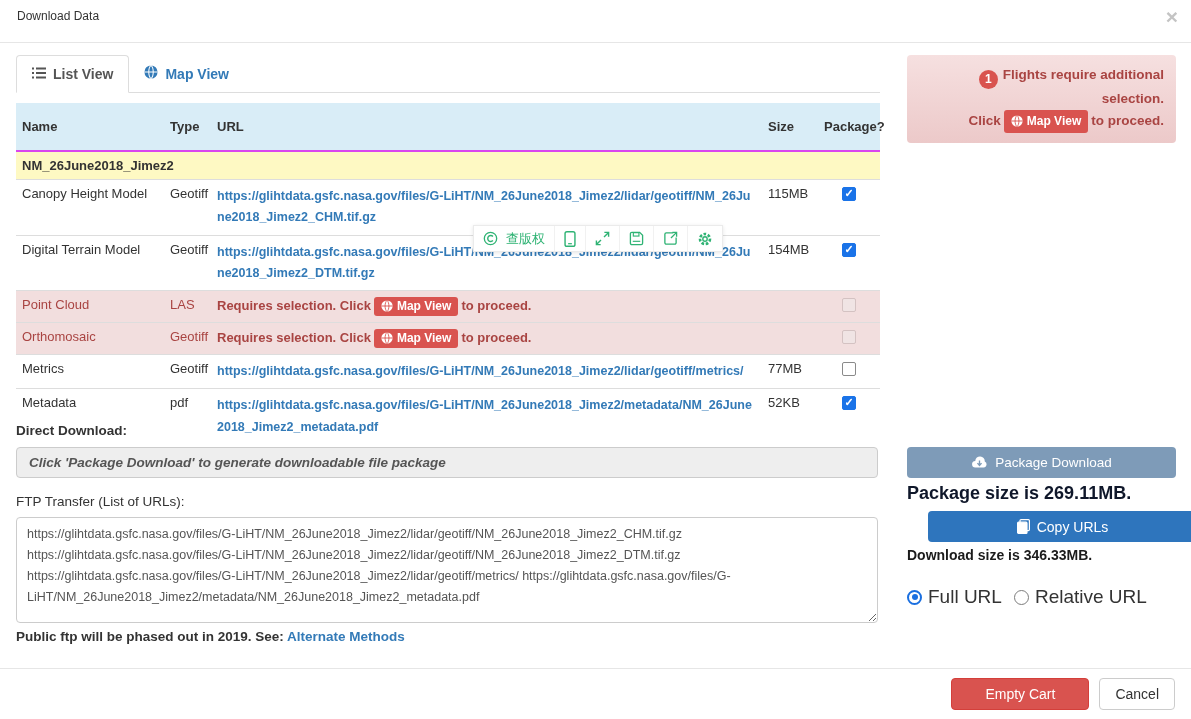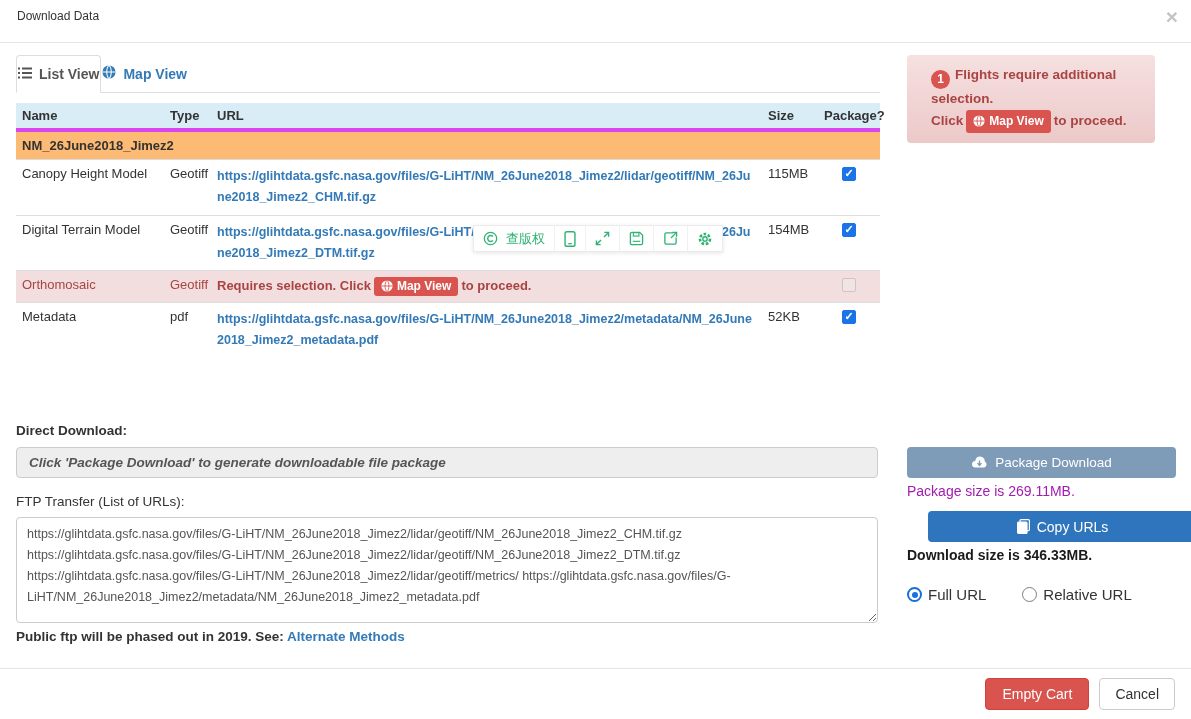--- a/index.html
+++ b/index.html
@@ -8,30 +8,30 @@
     font-family: "Liberation Sans", sans-serif;
     background: #fff; color: #333; position: relative; overflow: hidden;
     font-size: 14px;
   }
   
   .modal-header { position:absolute; top:0; left:0; right:0; height:43px; border-bottom:1px solid #e6e6e6; background:#fff; }
   .modal-title { position:absolute; left:17px; top:9px; font-size:12px; color:#333; }
   .close-x { position:absolute; right:13px; top:6px; font-size:21px; font-weight:700; color:#c4c4c4; cursor:pointer; line-height:1; }
   
   .tabs { position:absolute; left:16px; top:55px; width:864px; border-bottom:1px solid #ddd; display:flex; align-items:flex-end; }
-  .tab { display:inline-flex; align-items:center; gap:7px; padding:10px 1px; font-weight:700; font-size:14px; cursor:pointer; }
+  .tab { display:inline-flex; align-items:center; gap:7px; padding:10px 15px; font-weight:700; font-size:14px; cursor:pointer; }
   .tab.active { border:1px solid #ddd; border-bottom:1px solid #fff; margin-bottom:-1px; border-radius:4px 4px 0 0; background:#fff; color:#555; }
   .tab.inactive { color:#337ab7; }
   
   table.data { position:absolute; left:16px; top:103px; width:864px; border-collapse:collapse; table-layout:fixed; font-size:13px; }
   col.c-name{width:148px} col.c-type{width:47px} col.c-url{width:551px} col.c-size{width:56px} col.c-pkg{width:62px}
-  th { background:#d9edf7; text-align:left; font-weight:700; padding:5px 6px; color:#333; }
+  th { background:#d9edf7; text-align:left; font-weight:700; padding:16px 6px; color:#333; }
   td { padding:6px 6px; vertical-align:top; }
   tr.body-row td { border-top:1px solid #ddd; }
-  tr.group-row td { background:#fdba74; font-weight:700; border-top:4px solid #d946ef; }
+  tr.group-row td { background:#fef9c3; font-weight:700; border-top:2px solid #d946ef; }
   td.pkg-cell { text-align:center; padding-top:7px; }
   a.url { color:#337ab7; font-weight:700; font-size:12.5px; text-decoration:none; word-break:break-all; line-height:1.7; display:block; }
   tr.state-danger td { background:#f2dede; color:#a94442; }
   .req-text { color:#a94442; font-weight:700; font-size:13px; }
   .btn-mapview { display:inline-flex; align-items:center; gap:4px; background:#d9534f; color:#fff; font-weight:700; font-size:12px; padding:2px 7px 3px; border-radius:3px; cursor:pointer; vertical-align:middle; margin:0 3px; }
   
   .cb { display:inline-block; width:14px; height:14px; border:1px solid #8a8a8a; border-radius:2px; background:#fff; position:relative; cursor:pointer; }
   .cb-checked { background:#1a73e8; border-color:#1a73e8; }
   .cb-checked::after { content:"✓"; position:absolute; left:1.5px; top:-1px; color:#fff; font-size:11px; font-weight:700; }
   .cb-disabled { background:#f0e4e4; border-color:#d4c2c2; cursor:default; }
@@ -41,34 +41,34 @@
   .ovl-item + .ovl-item { border-left:1px solid #f1f1f1; }
   .ovl-item svg { display:block; }
   
   .dd-label { position:absolute; left:16px; top:423px; font-weight:700; font-size:13.5px; }
   .dd-input { position:absolute; left:16px; top:447px; width:862px; height:31px; background:#eee; border:1px solid #ccc; border-radius:4px; font-style:italic; font-weight:700; color:#555; font-size:13.5px; padding:8px 12px; font-family:"Liberation Sans", sans-serif; }
   .ftp-label { position:absolute; left:16px; top:494px; font-weight:400; font-size:13.5px; }
   .ftp-area { position:absolute; left:16px; top:517px; width:862px; height:106px; border:1px solid #ccc; border-radius:4px; padding:6px 10px; font-size:12.5px; color:#555; line-height:21px; font-family:"Liberation Sans", sans-serif; resize:vertical; }
   .ftp-note { position:absolute; left:16px; top:629px; font-weight:700; font-size:13.5px; }
   .ftp-note a { color:#337ab7; text-decoration:none; font-weight:700; }
   
-  .alert { position:absolute; left:907px; top:55px; width:248px; padding:10px 24px; border-radius:4px; background:linear-gradient(#f6e0e0,#ecc9c9); color:#a94442; font-weight:700; font-size:13.5px; line-height:1.55; }
+  .alert { position:absolute; left:907px; top:55px; width:269px; padding:10px 12px; border-radius:4px; background:linear-gradient(#f6e0e0,#ecc9c9); color:#a94442; font-weight:700; font-size:13.5px; line-height:1.55;text-align:right; }
   .badge-1 { display:inline-flex; width:19px; height:19px; border-radius:50%; background:#d9534f; color:#fff; font-size:12px; align-items:center; justify-content:center; margin-right:5px; vertical-align:-4px; }
   .btn-pkg { position:absolute; left:907px; top:447px; width:269px; height:31px; background:#7e9bb8; border:none; border-radius:4px; color:#fff; font-size:13.5px; display:flex; align-items:center; justify-content:center; gap:7px; cursor:pointer; font-family:"Liberation Sans", sans-serif; }
-  .pkg-size { position:absolute; left:907px; top:483px; font-weight:400; font-size:14px; color:#a21caf; }
+  .pkg-size { position:absolute; left:907px; top:483px; font-weight:700; font-size:18px; color:#0f172a; }
   .btn-copy { position:absolute; left:928px; top:511px; width:269px; height:31px; background:#2e75bd; border:none; border-radius:4px; color:#fff; font-size:14px; display:flex; align-items:center; justify-content:center; gap:7px; cursor:pointer; font-family:"Liberation Sans", sans-serif; }
   .dl-size { position:absolute; left:907px; top:547px; font-weight:700; font-size:14px; color:#1b1b1b; }
-  .radios { position:absolute; left:907px; top:586px; display:flex; gap:36px; align-items:center; font-size:15px; }
+  .radios { position:absolute; left:907px; top:586px; display:flex; gap:12px; align-items:center; font-size:19px; }
   .radio-opt { display:flex; align-items:center; gap:6px; cursor:pointer; }
   .radio { display:inline-block; width:15px; height:15px; border:1px solid #7c7c7c; border-radius:50%; background:#fff; position:relative; }
   .radio-checked { border:2px solid #1a6fe0; }
   .radio-checked::after { content:""; position:absolute; left:2.5px; top:2.5px; width:6px; height:6px; border-radius:50%; background:#1a6fe0; }
   
   .modal-footer { position:absolute; left:0; right:0; bottom:0; height:51px; border-top:1px solid #e6e6e6; display:flex; justify-content:flex-end; align-items:center; gap:10px; padding:0 16px; background:#fff; }
-  .btn-danger { background:#d9534f; color:#fff; border:1px solid #d43f3a; border-radius:4px; padding:7px 16px; font-size:14px; cursor:pointer; font-family:"Liberation Sans", sans-serif; }
+  .btn-danger { background:#d9534f; color:#fff; border:1px solid #d43f3a; border-radius:4px; padding:7px 33px; font-size:14px; cursor:pointer; font-family:"Liberation Sans", sans-serif; }
   .btn-default { background:#fff; color:#333; border:1px solid #ccc; border-radius:4px; padding:7px 15px; font-size:14px; cursor:pointer; font-family:"Liberation Sans", sans-serif; }
 </style>
 </head>
 <body>
 
 <div class="modal-header">
   <div class="modal-title">Download Data</div>
   <div class="close-x">×</div>
 </div>
 
@@ -132,37 +132,61 @@
   <tr class="body-row state-normal">
     <td>Digital Terrain Model</td>
     <td>Geotiff</td>
     <td>
           <a class="url" href="#">https://glihtdata.gsfc.nasa.gov/files/G-LiHT/NM_26June2018_Jimez2/lidar/geotiff/NM_26June2018_Jimez2_DTM.tif.gz</a>
         </td>
     <td>154MB</td>
     <td class="pkg-cell"><span class="cb cb-checked"></span></td>
   </tr>
 
-
   <tr class="body-row state-danger">
-    <td>Orthomosaic</td>
-    <td>Geotiff</td>
+    <td>Point Cloud</td>
+    <td>LAS</td>
     <td>
       <span class="req-text">Requires selection. Click</span><span class="btn-mapview">
             <svg width="12" height="12" viewBox="0 0 16 16">
               <circle cx="8" cy="8" r="7.5" fill="#fff"></circle>
               <path d="M.5 8h15M8 .5c3.4 2.7 3.4 12.3 0 15M8 .5c-3.4 2.7-3.4 12.3 0 15" fill="none" stroke="#d9534f" stroke-width="1.2"></path>
             </svg>
             <span>Map View</span>
           </span><span class="req-text">to proceed.</span>
     </td>
     <td></td>
     <td class="pkg-cell"><span class="cb cb-disabled"></span></td>
   </tr>
 
+  <tr class="body-row state-danger">
+    <td>Orthomosaic</td>
+    <td>Geotiff</td>
+    <td>
+      <span class="req-text">Requires selection. Click</span><span class="btn-mapview">
+            <svg width="12" height="12" viewBox="0 0 16 16">
+              <circle cx="8" cy="8" r="7.5" fill="#fff"></circle>
+              <path d="M.5 8h15M8 .5c3.4 2.7 3.4 12.3 0 15M8 .5c-3.4 2.7-3.4 12.3 0 15" fill="none" stroke="#d9534f" stroke-width="1.2"></path>
+            </svg>
+            <span>Map View</span>
+          </span><span class="req-text">to proceed.</span>
+    </td>
+    <td></td>
+    <td class="pkg-cell"><span class="cb cb-disabled"></span></td>
+  </tr>
+
+  <tr class="body-row state-normal">
+    <td>Metrics</td>
+    <td>Geotiff</td>
+    <td>
+          <a class="url" href="#">https://glihtdata.gsfc.nasa.gov/files/G-LiHT/NM_26June2018_Jimez2/lidar/geotiff/metrics/</a>
+        </td>
+    <td>77MB</td>
+    <td class="pkg-cell"><span class="cb cb-unchecked"></span></td>
+  </tr>
 
   <tr class="body-row state-normal">
     <td>Metadata</td>
     <td>pdf</td>
     <td>
           <a class="url" href="#">https://glihtdata.gsfc.nasa.gov/files/G-LiHT/NM_26June2018_Jimez2/metadata/NM_26June2018_Jimez2_metadata.pdf</a>
         </td>
     <td>52KB</td>
     <td class="pkg-cell"><span class="cb cb-checked"></span></td>
   </tr>

